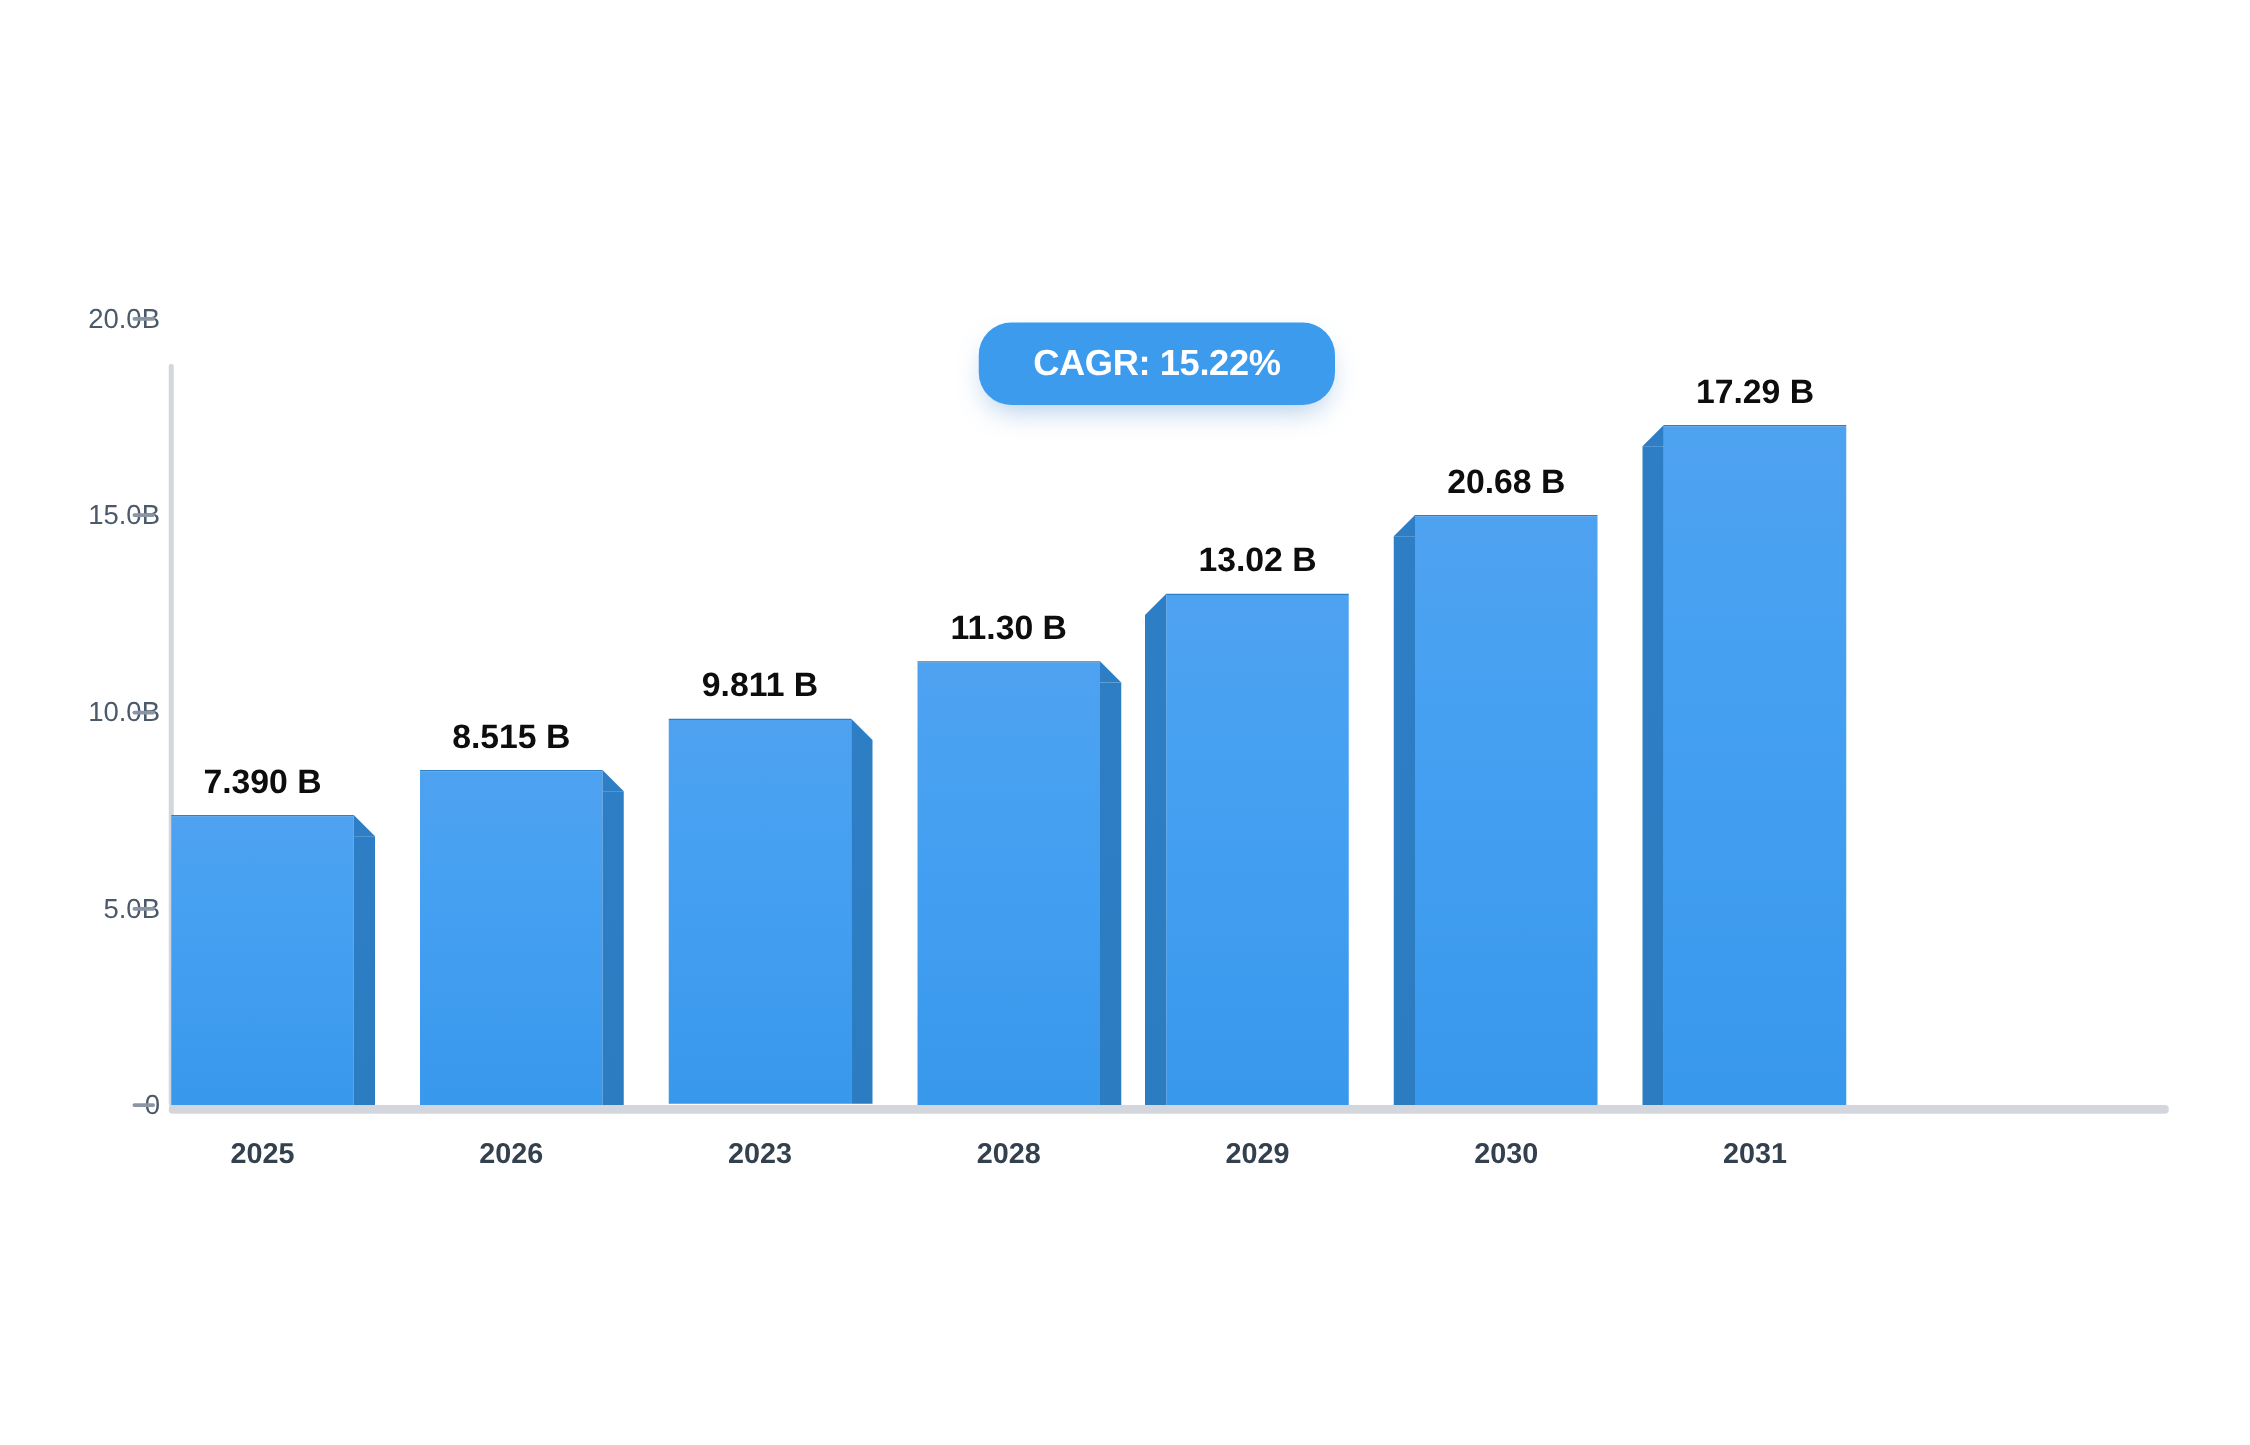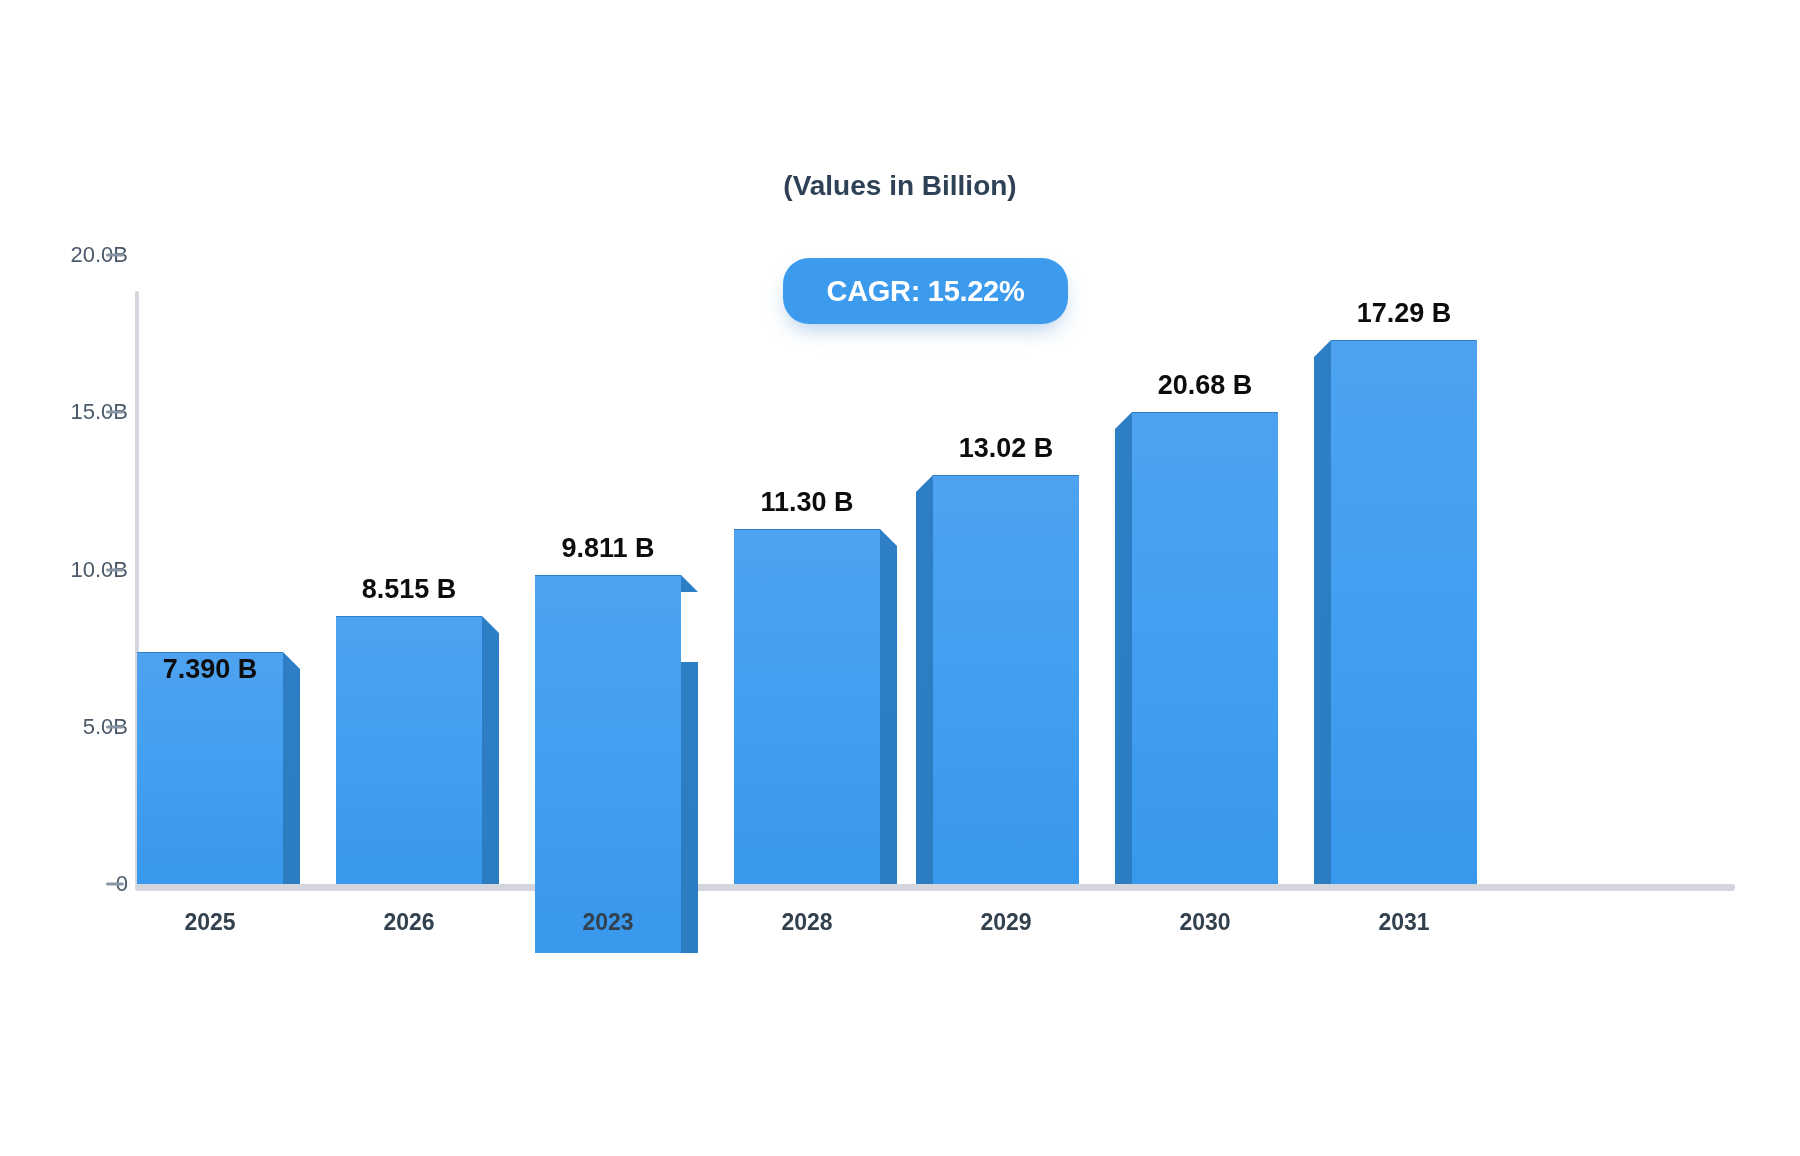--- a/index.html
+++ b/index.html
@@ -171,21 +171,20 @@
     color: #0d1b33;
     letter-spacing: -0.5px;
     line-height: 1;
   }
 </style>
 </head>
 <body>
 
 <div id="root">
 
-  <div class="subtitle">(Values in Billion)</div>
 
   <div class="cagr-badge">CAGR: 15.22%</div>
 
   <div class="plot">
     <div class="y-axis-line"></div>
     <div class="x-axis-line"></div>
     <div id="yticks">
         <div class="ytick" style="top: 255px;">20.0B</div>
         <div class="ytick-dash" style="top: 255px;"></div>
         <div class="ytick" style="top: 412.25px;">15.0B</div>
@@ -195,29 +194,29 @@
         <div class="ytick" style="top: 726.75px;">5.0B</div>
         <div class="ytick-dash" style="top: 726.75px;"></div>
         <div class="ytick" style="top: 884px;">0</div>
         <div class="ytick-dash" style="top: 884px;"></div>
       </div>
     <div id="bars">
         <div class="bar-group" style="left: 137px; width: 146px; top: 651.584px; height: 232.416px; bottom: auto;">
           <div class="bar-front" style="height: 100%;"></div>
           <div class="bar-side right" style="height: 215.416px;"></div>
           <div class="bar-bevel right" style="top: 0px;"></div>
-          <div class="bar-value" style="top: -42px; margin-top: 44px;">7.390 B</div>
+          <div class="bar-value" style="top: -42px;">7.390 B</div>
         </div>
         <div class="bar-group" style="left: 336px; width: 146px; top: 616.203px; height: 267.797px; bottom: auto;">
           <div class="bar-front" style="height: 100%;"></div>
           <div class="bar-side right" style="height: 250.797px;"></div>
           <div class="bar-bevel right" style="top: 0px;"></div>
           <div class="bar-value" style="top: -42px;">8.515 B</div>
         </div>
-        <div class="bar-group" style="left: 535px; width: 146px; top: 575.444px; height: 378px; bottom: auto;">
+        <div class="bar-group" style="left: 535px; width: 146px; top: 575.444px; height: 308px; bottom: auto;">
           <div class="bar-front" style="height: 100%;"></div>
           <div class="bar-side right" style="height: 291.556px;"></div>
           <div class="bar-bevel right" style="top: 0px;"></div>
           <div class="bar-value" style="top: -42px;">9.811 B</div>
         </div>
         <div class="bar-group" style="left: 734px; width: 146px; top: 528.615px; height: 355.385px; bottom: auto;">
           <div class="bar-front" style="height: 100%;"></div>
           <div class="bar-side right" style="height: 338.385px;"></div>
           <div class="bar-bevel right" style="top: 0px;"></div>
           <div class="bar-value" style="top: -42px;">11.30 B</div>

